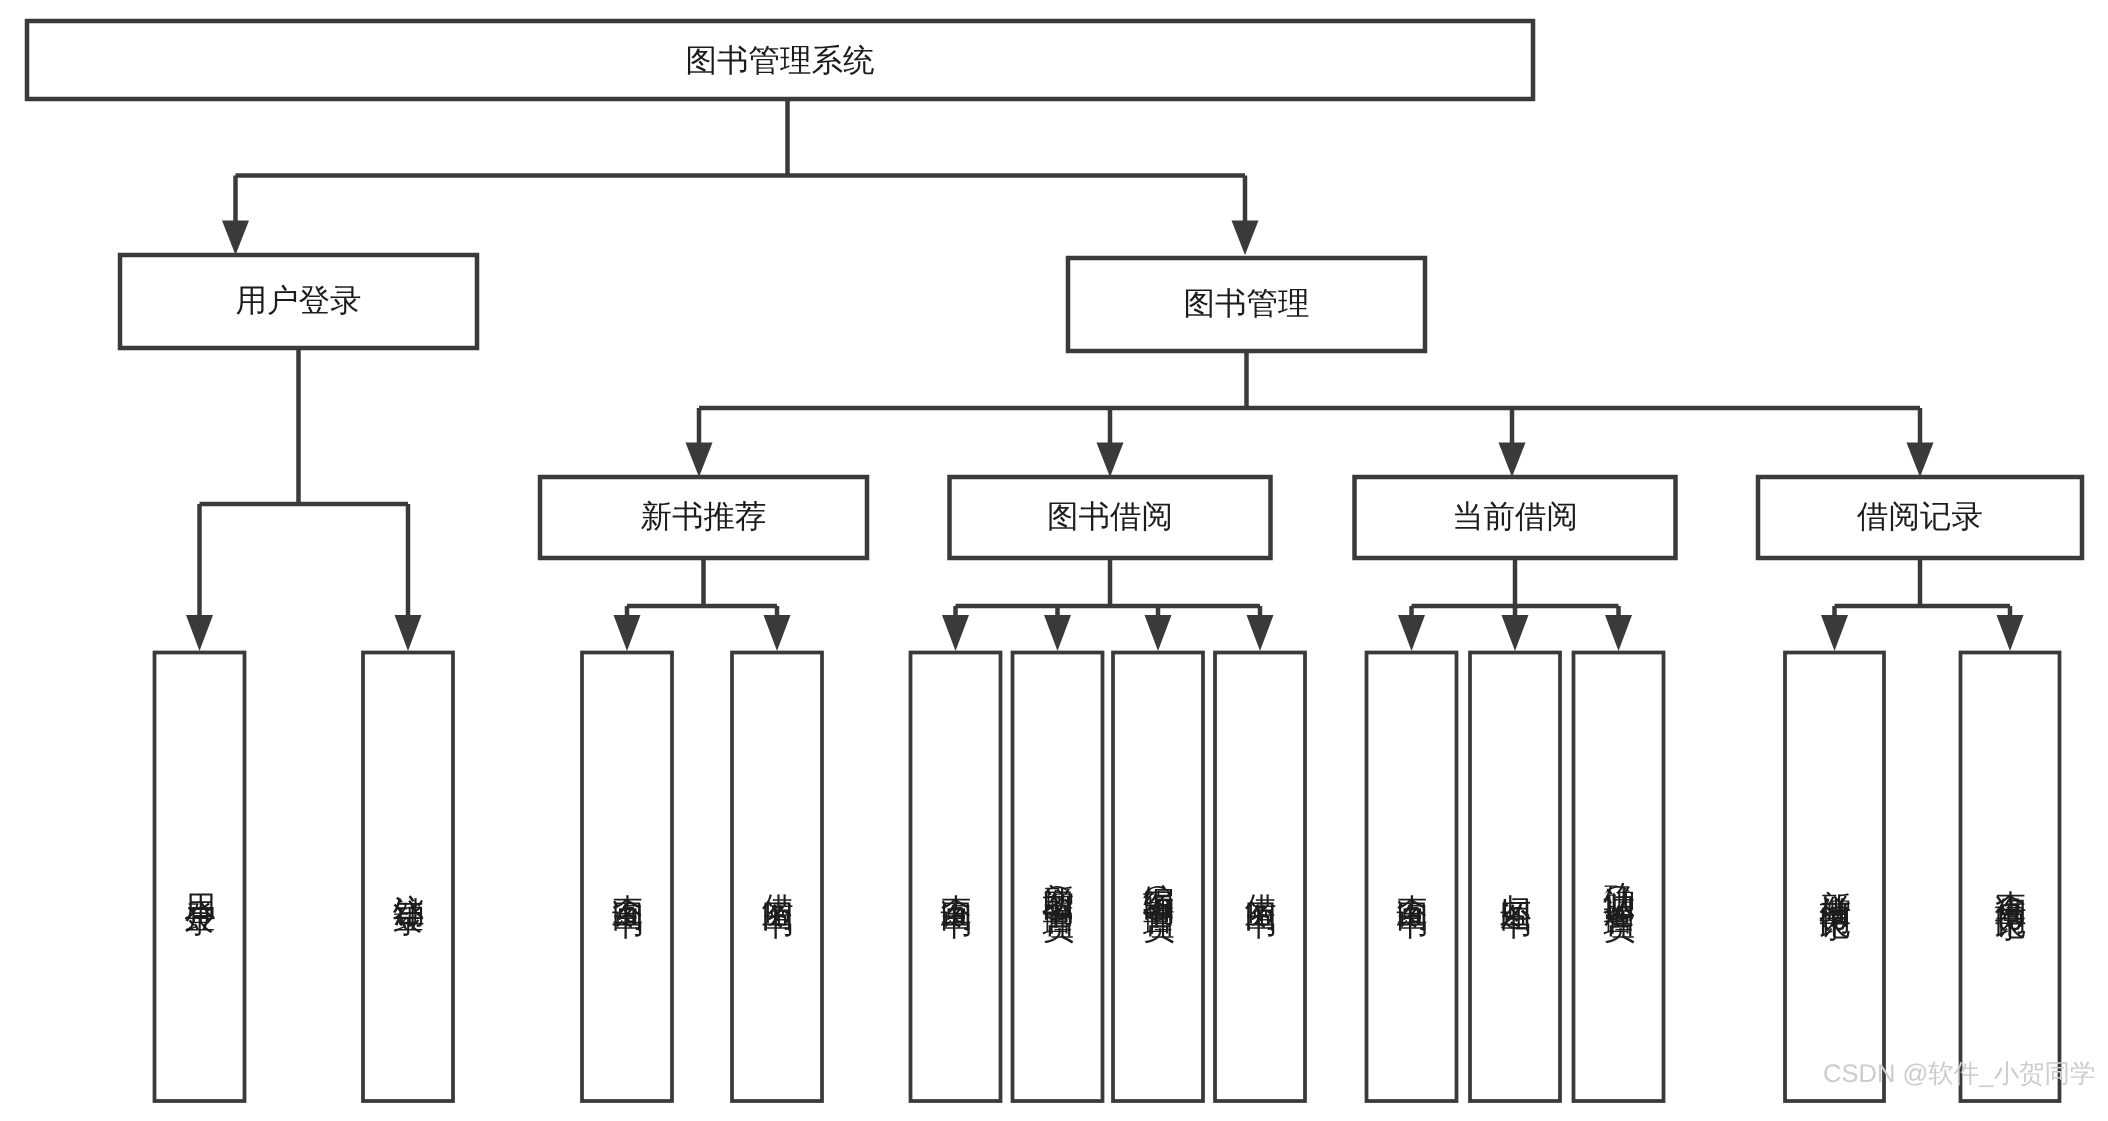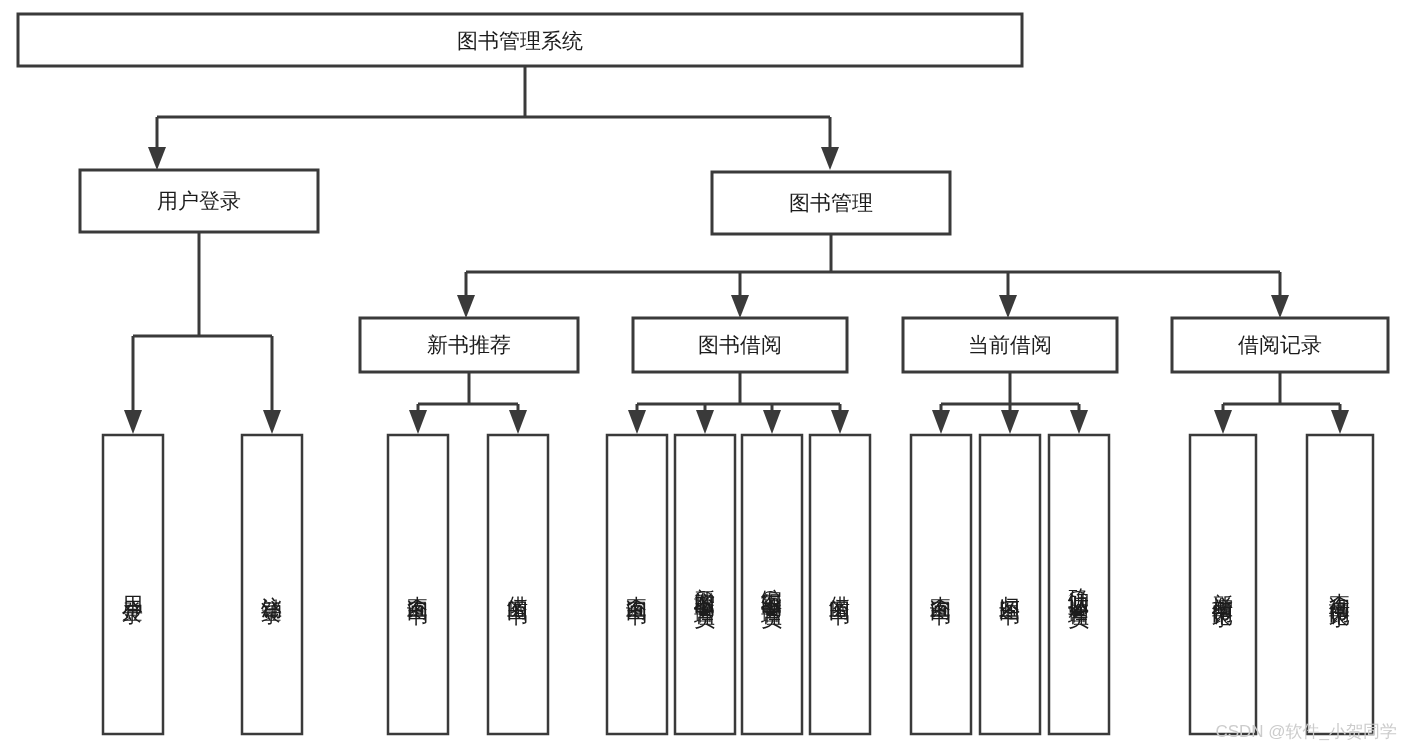--- a/index.html
+++ b/index.html
@@ -49,21 +49,21 @@
     fill: none;
     stroke-linecap: butt;
   }
   .arrow-head {
     fill: #3a3a3a;
     stroke: none;
   }
   .watermark {
     position: absolute;
     right: 8px;
-    bottom: 4px;
+    bottom: 20px;
     color: #cccccc;
     font-size: 17px;
     font-family: "Liberation Sans", "DejaVu Sans", sans-serif;
     white-space: nowrap;
     user-select: none;
   }
 </style>
 </head>
 <body>
 

